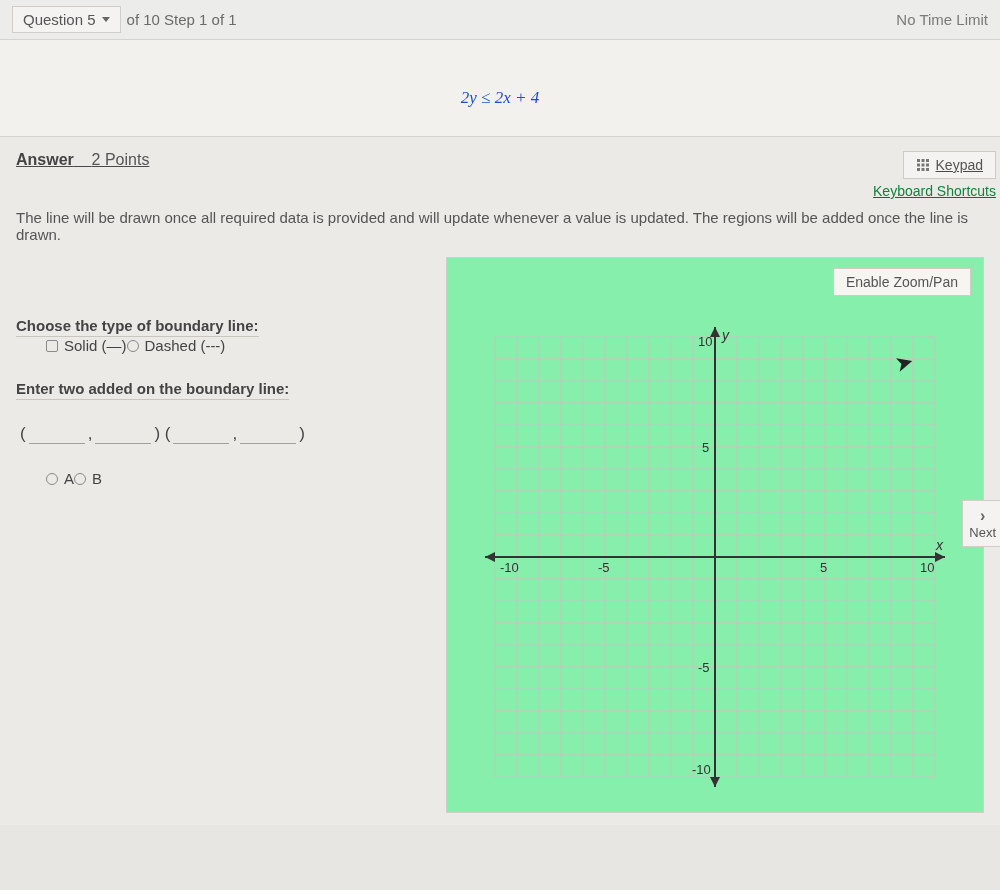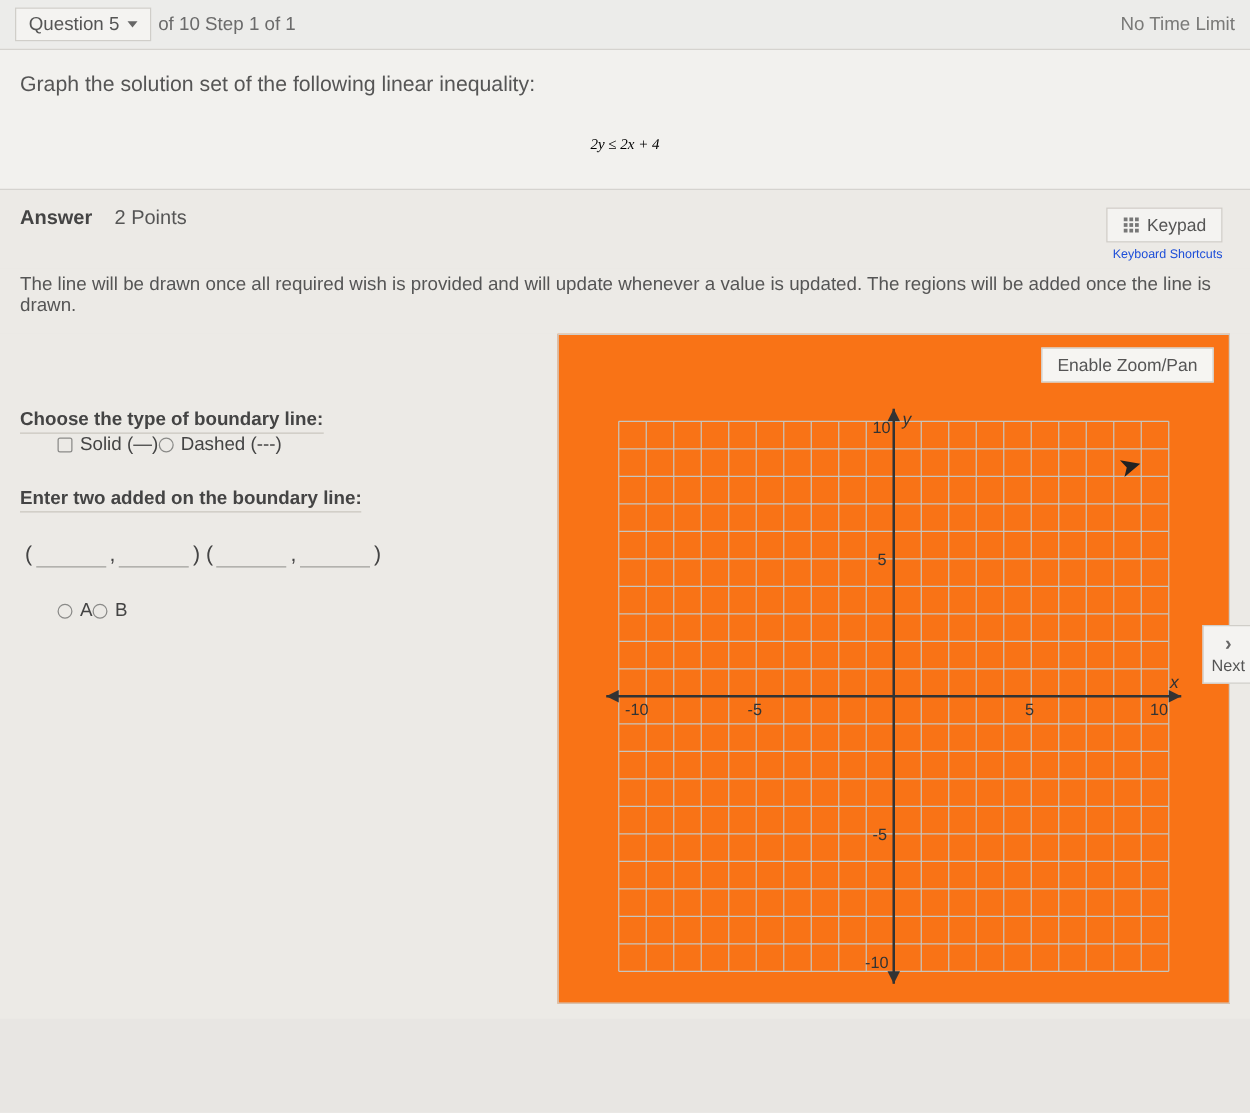--- a/index.html
+++ b/index.html
@@ -49,32 +49,33 @@
     font-size: 15px;
   }
   .question-panel {
     background: #f2f1ee;
     padding: 18px 16px 28px 16px;
     border-bottom: 1px solid #d5d3cf;
   }
   .prompt { font-size: 17px; color: #555; }
   .equation {
     text-align: center;
-    font-size: 12px;
-    color: #000000;
+    font-size: 17px;
+    color: #1d4ed8;
     margin-top: 30px;
     font-family: "Times New Roman", serif;
     font-style: italic;
   }
   .answer-bar {
     display: flex;
     align-items: flex-start;
     justify-content: space-between;
-    padding: 14px 22px 6px 16px;
+    padding: 14px 4px 6px 16px;
     background: #eceae6;
+    text-decoration: underline;
   }
   .answer-label {
     font-size: 16px;
     color: #555;
   }
   .answer-label b { font-weight: 700; color: #444; }
   .tools {
     display: flex;
     flex-direction: column;
     align-items: flex-end;
@@ -84,22 +85,22 @@
     background: #f4f3f1;
     border: 1px solid #cfccc6;
     padding: 5px 12px;
     font-size: 14px;
     color: #555;
     display: flex;
     align-items: center;
     gap: 6px;
   }
   .kb-shortcuts {
-    font-size: 10px;
-    color: #1d4ed8;
+    font-size: 14px;
+    color: #15803d;
   }
   .hint {
     padding: 4px 16px 14px 16px;
     font-size: 15px;
     color: #555;
     background: #eceae6;
   }
   .work-area {
     display: flex;
     background: #eceae6;
@@ -145,22 +146,22 @@
   }
   .blank {
     display: inline-block;
     width: 56px;
     border-bottom: 1px solid #a0a09c;
     height: 20px;
   }
   .graph-wrap {
     flex: 1;
     border: 1px solid #d0cec9;
-    background: #f97316;
-    padding: 10px;
+    background: #86efac;
+    padding: 20px;
     position: relative;
   }
   .zoom-btn {
     position: absolute;
     top: 10px; right: 12px;
     background: #f6f5f2;
     border: 1px solid #cfccc6;
     padding: 5px 12px;
     font-size: 14px;
     color: #555;
@@ -203,21 +204,20 @@
     <div class="q-btn">
       <span>Question 5</span>
       <span class="caret-down"></span>
     </div>
     <span>of 10 Step 1 of 1</span>
   </div>
   <div class="time-limit">No Time Limit</div>
 </div>
 
 <div class="question-panel">
-  <div class="prompt">Graph the solution set of the following linear inequality:</div>
   <div class="equation">2y ≤ 2x + 4</div>
 </div>
 
 <div class="answer-bar">
   <div class="answer-label">
     <b>Answer</b>
     &nbsp;&nbsp;
     <span>2 Points</span>
   </div>
   <div class="tools">
@@ -232,21 +232,21 @@
         <rect x="1" y="10" width="3" height="3" fill="#777"></rect>
           <rect x="5.5" y="10" width="3" height="3" fill="#777"></rect>
           <rect x="10" y="10" width="3" height="3" fill="#777"></rect>
       </svg>
       <span>Keypad</span>
     </div>
     <div class="kb-shortcuts">Keyboard Shortcuts</div>
   </div>
 </div>
 
-<div class="hint">The line will be drawn once all required wish is provided and will update whenever a value is updated. The regions will be added once the line is drawn.</div>
+<div class="hint">The line will be drawn once all required data is provided and will update whenever a value is updated. The regions will be added once the line is drawn.</div>
 
 <div class="work-area">
   <div class="controls">
 
     <div class="section-title">Choose the type of boundary line:</div>
     <div class="radio-row">
       <div class="radio-opt">
         <span class="rad"></span>
         <span>Solid (—)</span>
       </div>

